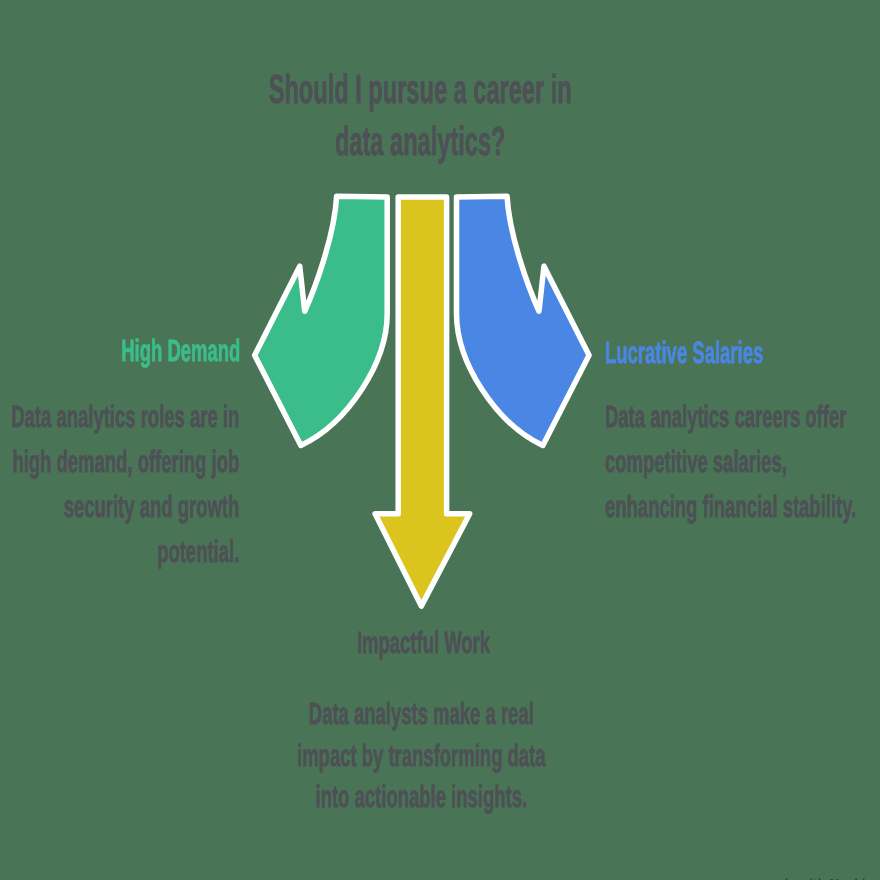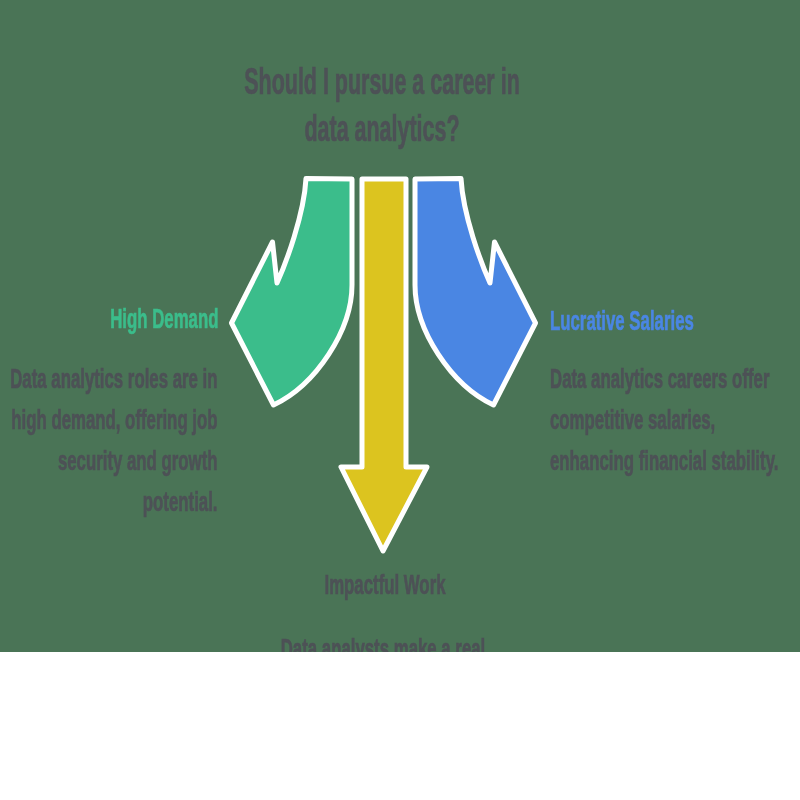--- a/index.html
+++ b/index.html
@@ -1,16 +1,16 @@
 <!DOCTYPE html>
 <html style="--bg: #4a7456; --gray: #4d5156; --green: #3bbd8b; --blue: #4a86e3; --yellow: #dcc41f;"><head>
 <meta charset="utf-8">
 <style>
   html,body{margin:0;padding:0;}
-  .page{position:relative;width:800px;height:652px;background:var(--bg,#4a7456);overflow:hidden;font-family:"Liberation Sans",sans-serif;}
+  .page{position:relative;width:800px;height:800px;background:var(--bg,#4a7456);overflow:hidden;font-family:"Liberation Sans",sans-serif;}
   .txt{position:absolute;font-weight:bold;white-space:pre-line;width:max-content;-webkit-text-stroke:0.7px currentColor;}
   .title{top:58px;left:382px;font-size:37px;line-height:47px;text-align:center;color:var(--gray,#4d5156);transform:translateX(-50%) scaleX(0.58);transform-origin:50% 0;}
   .label{font-size:28px;line-height:41px;}
   .body{font-size:28px;line-height:41px;color:var(--gray,#4d5156);}
   .left-label{right:582px;top:298px;color:var(--green,#3bbd8b);text-align:right;transform:scaleX(0.60);transform-origin:100% 0;}
   .left-body{right:582px;top:358px;text-align:right;transform:scaleX(0.60);transform-origin:100% 0;}
   .right-label{left:550px;top:300px;color:var(--blue,#4a86e3);text-align:left;transform:scaleX(0.60);transform-origin:0 0;}
   .right-body{left:550px;top:358px;text-align:left;transform:scaleX(0.60);transform-origin:0 0;}
   .bottom-label{left:385px;top:564px;color:var(--gray,#4d5156);text-align:center;transform:translateX(-50%) scaleX(0.60);transform-origin:50% 0;}
   .bottom-body{left:383px;top:630px;font-size:28px;line-height:38px;color:var(--gray,#4d5156);text-align:center;transform:translateX(-50%) scaleX(0.60);transform-origin:50% 0;font-weight:bold;}

